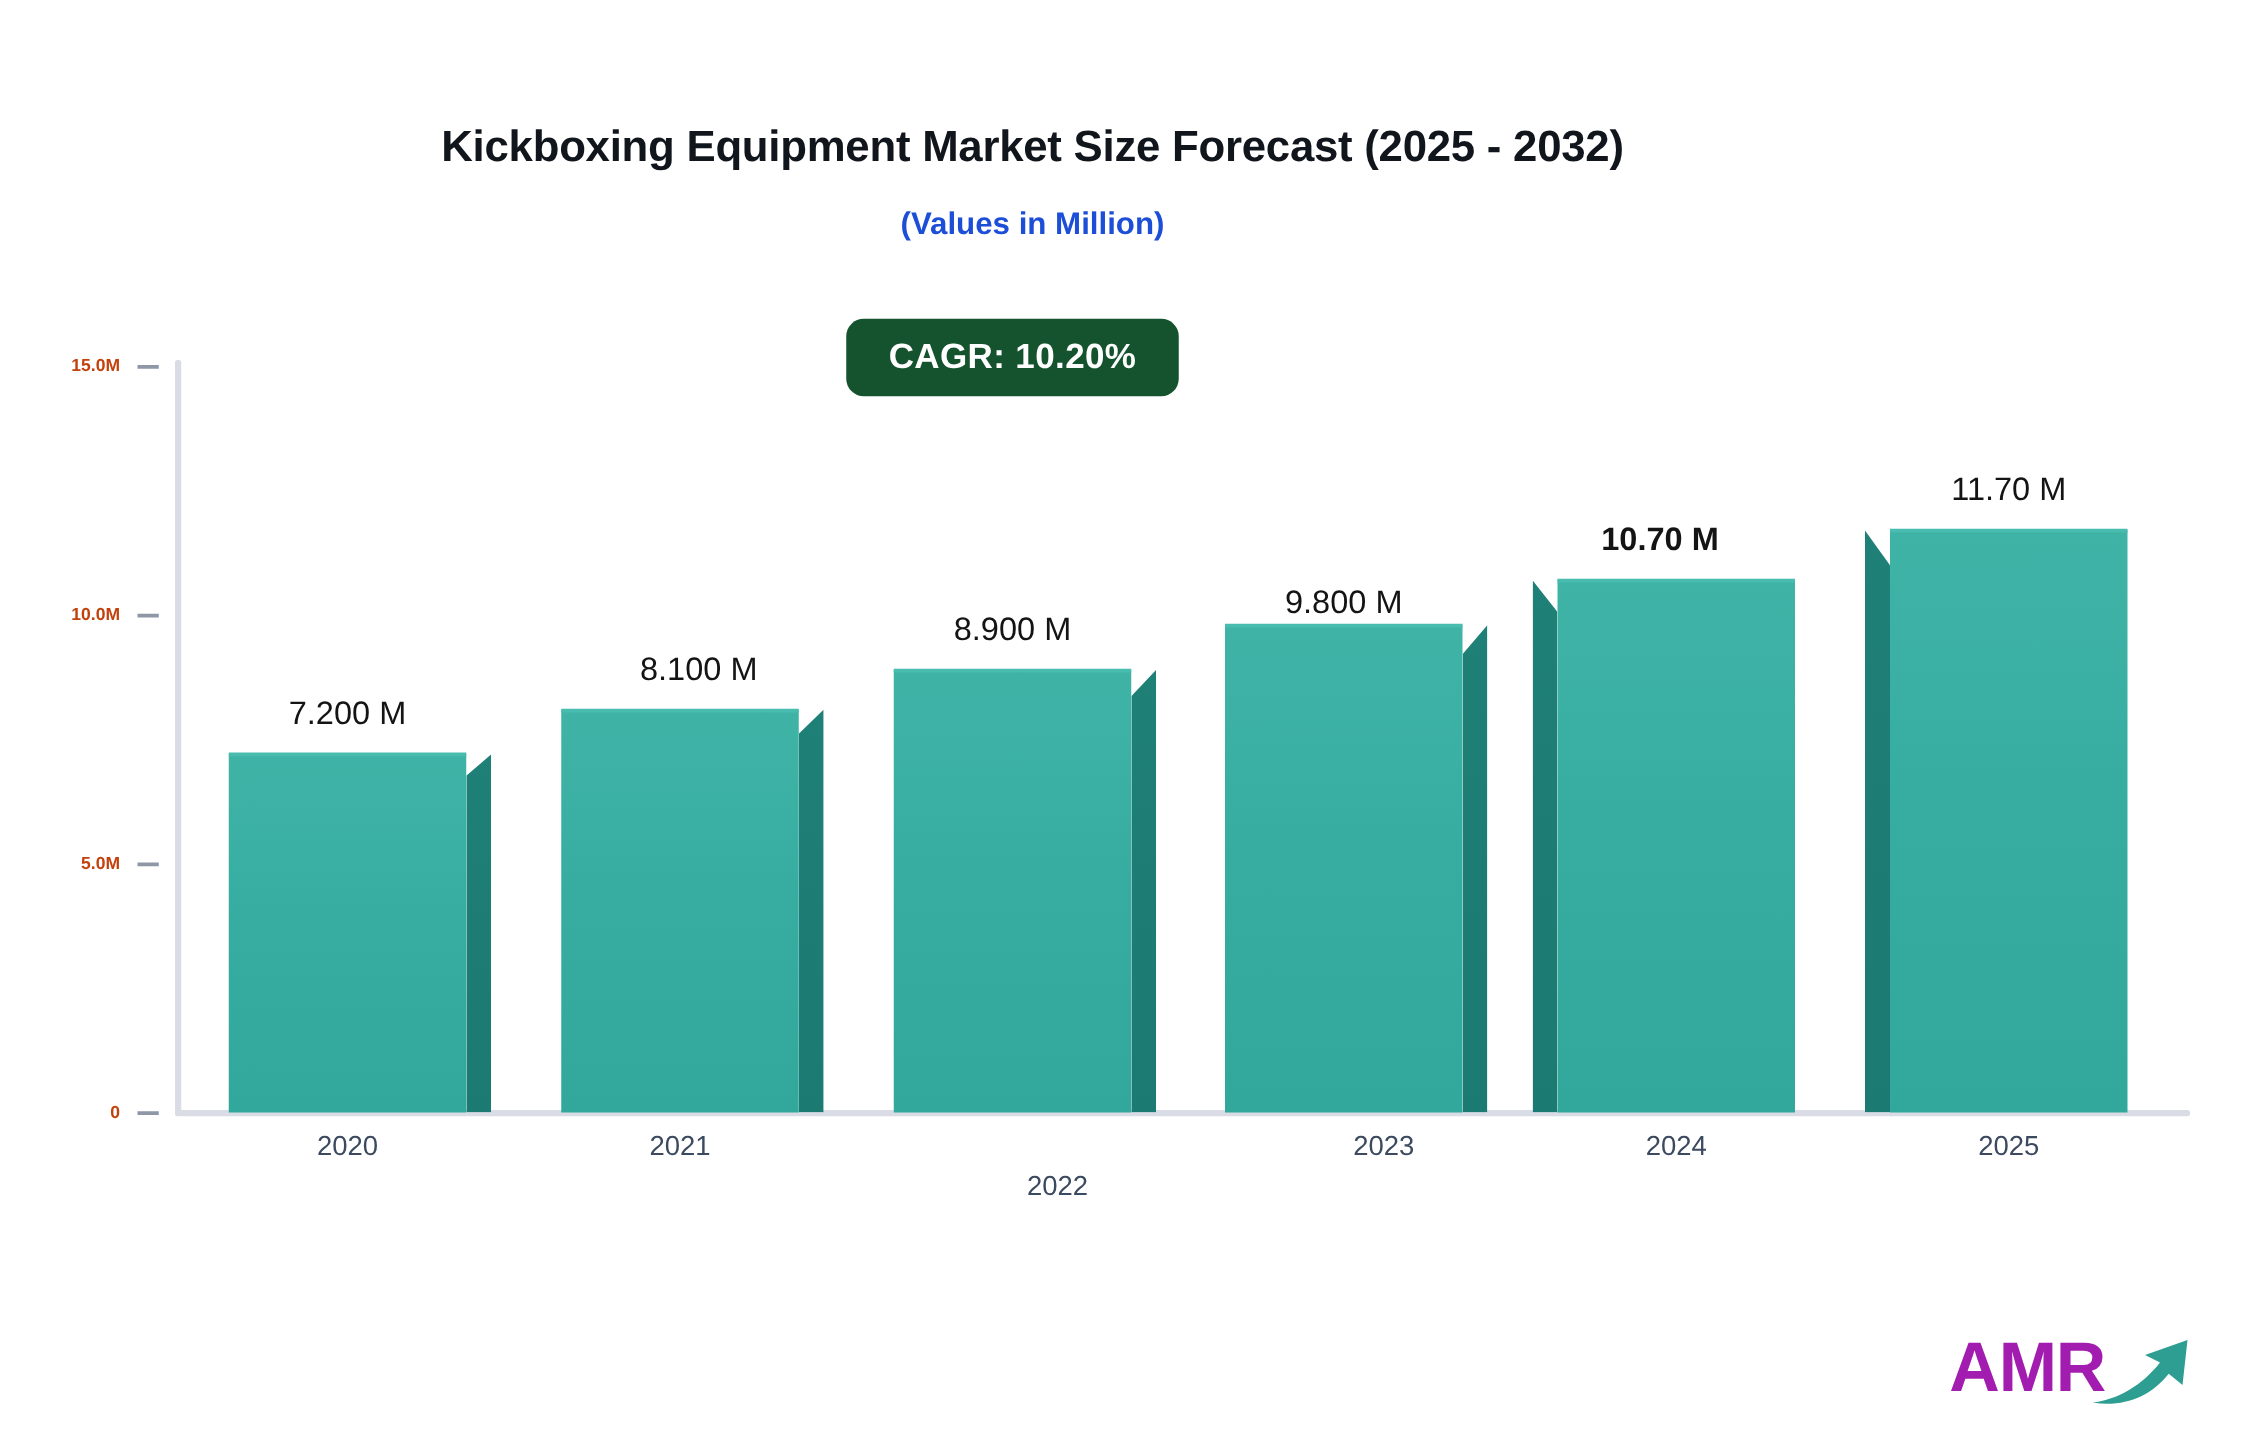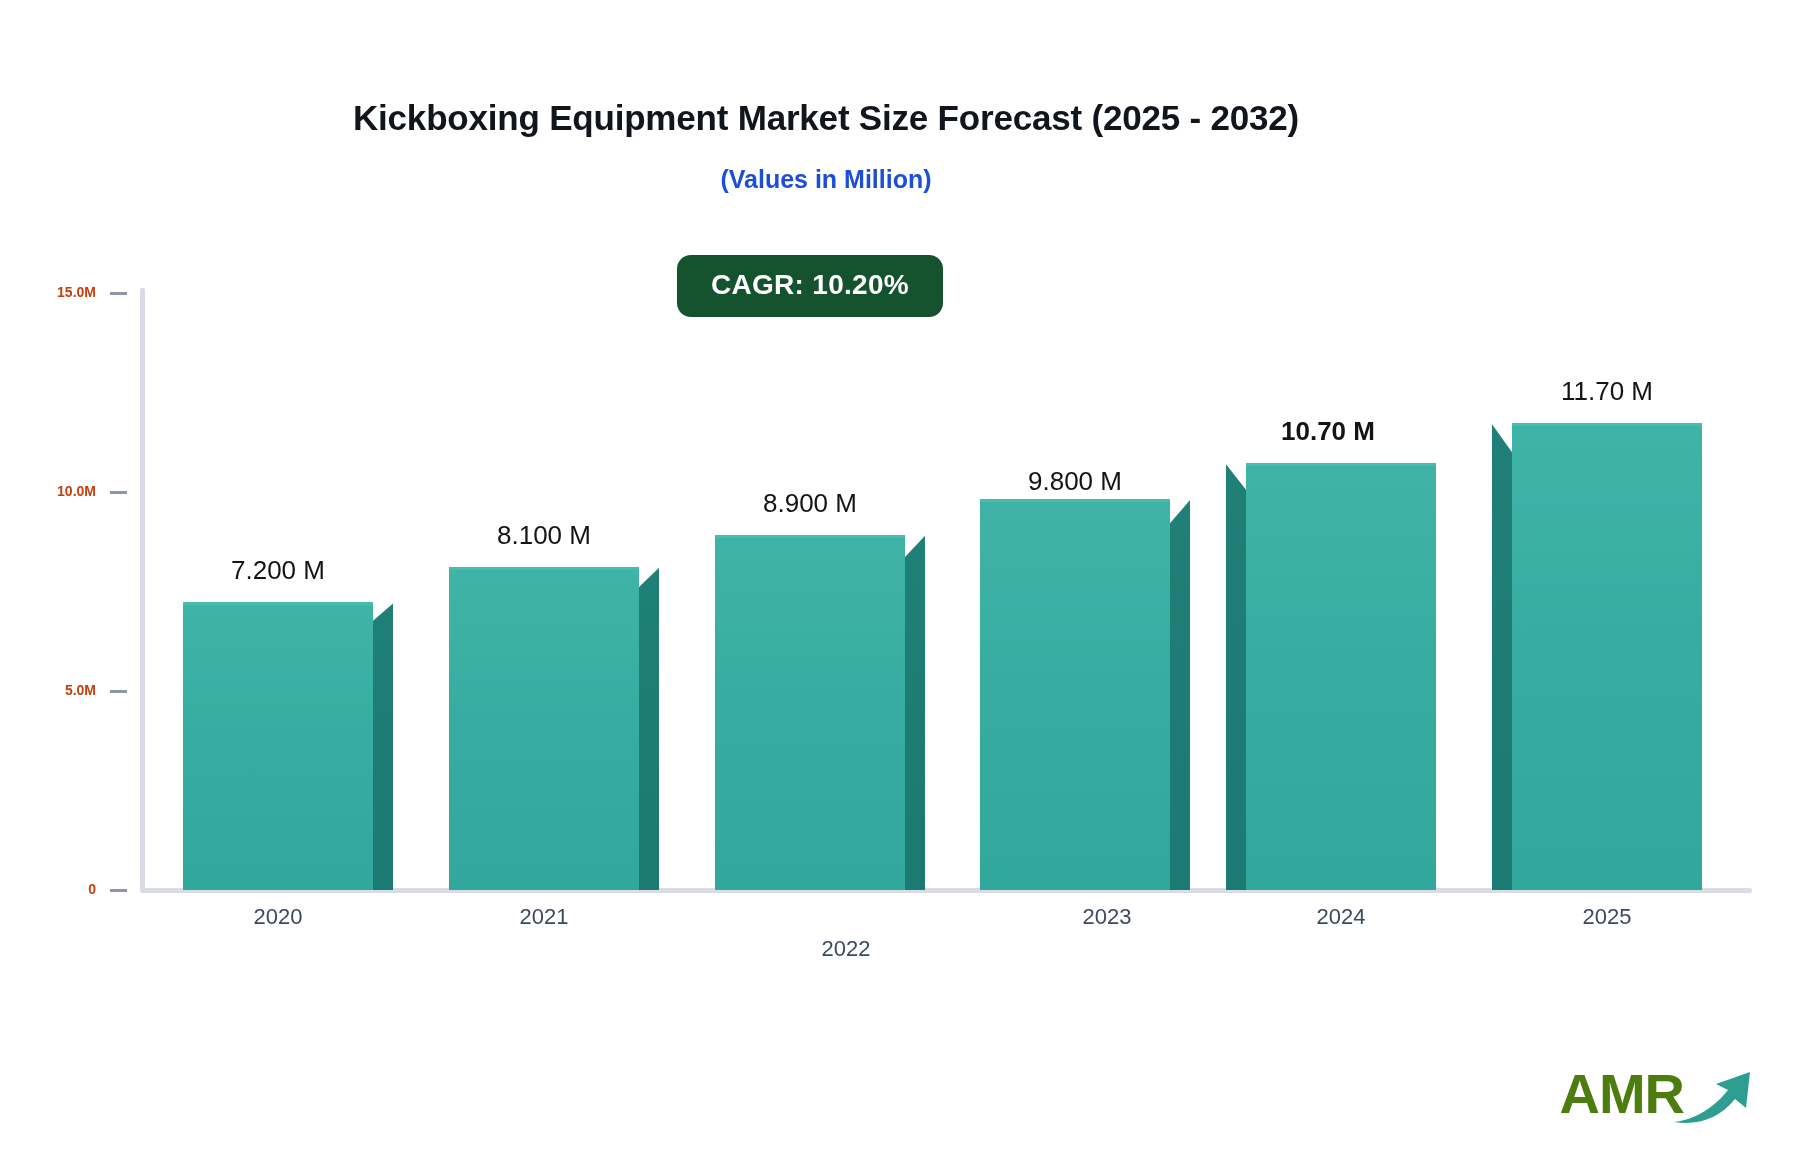--- a/index.html
+++ b/index.html
@@ -200,21 +200,21 @@
     right: 44px;
     bottom: 34px;
     display: flex;
     align-items: flex-end;
     gap: 0px;
   }
 
   .logo-text {
     font-size: 56px;
     font-weight: 700;
-    color: #4d7c0f;
+    color: #a21caf;
     letter-spacing: -1px;
     line-height: 1;
   }
 
   .logo-arrow {
     position: relative;
     width: 84px;
     height: 60px;
     margin-left: -12px;
     margin-bottom: -6px;
@@ -260,21 +260,21 @@
           <div class="bar-side right" style="height: 286.56px;"></div>
           <div class="bar-face"></div>
           <div class="bar-top"></div>
         </div>
         <div class="bar-value" style="left: 128px; top: 557px;">7.200 M</div>
         <div class="bar3d" style="left: 449px; width: 190px; height: 322.38px;">
           <div class="bar-side right" style="height: 322.38px;"></div>
           <div class="bar-face"></div>
           <div class="bar-top"></div>
         </div>
-        <div class="bar-value" style="left: 394px; top: 522px;">8.100 M</div>
+        <div class="bar-value" style="left: 409px; top: 522px;">8.100 M</div>
         <div class="bar3d" style="left: 715px; width: 190px; height: 354.22px;">
           <div class="bar-side right" style="height: 354.22px;"></div>
           <div class="bar-face"></div>
           <div class="bar-top"></div>
         </div>
         <div class="bar-value" style="left: 660px; top: 490px;">8.900 M</div>
         <div class="bar3d" style="left: 980px; width: 190px; height: 390.04px;">
           <div class="bar-side right" style="height: 390.04px;"></div>
           <div class="bar-face"></div>
           <div class="bar-top"></div>

